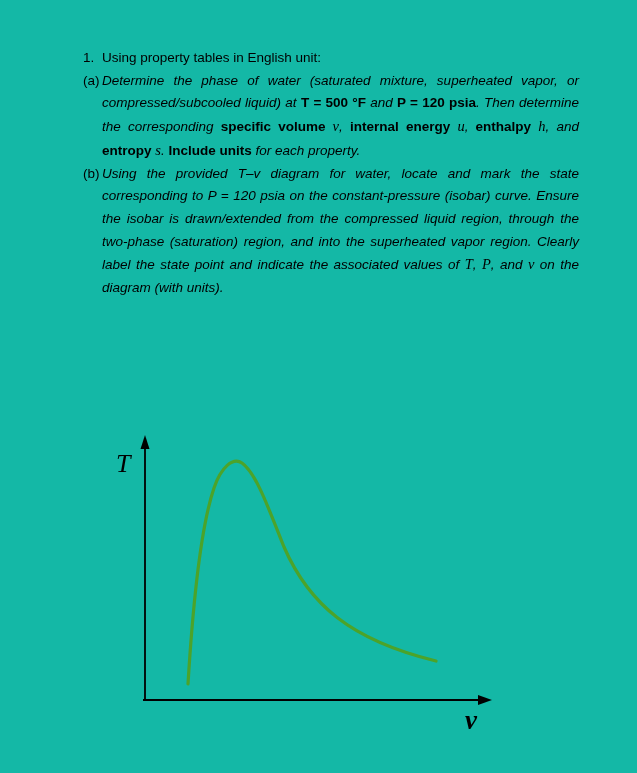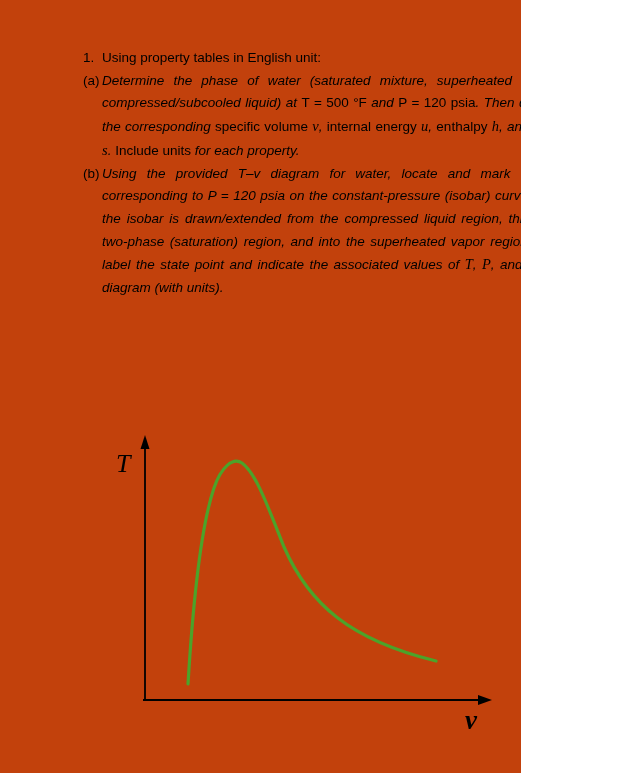--- a/index.html
+++ b/index.html
@@ -2,23 +2,23 @@
 <html><head>
 <meta charset="utf-8">
 <style>
   html, body {
     margin: 0;
     padding: 0;
     background: #ffffff;
   }
   .doc {
     position: relative;
-    width: 521px;
+    width: 637px;
     height: 773px;
-    background: #c2410c;
+    background: #14b8a6;
     font-family: "Liberation Sans", sans-serif;
     font-size: 13.5px;
     line-height: 22.7px;
     color: #000000;
     overflow: hidden;
   }
   .text-block {
     position: absolute;
     left: 83px;
     top: 47px;
@@ -28,21 +28,21 @@
     padding-left: 19px;
     text-indent: -19px;
     text-align: justify;
   }
   .marker {
     display: inline-block;
     width: 19px;
     text-indent: 0;
   }
   .seg-regular { font-weight: normal; font-style: italic; }
-  .seg-bold { font-weight: normal; }
+  .seg-bold { font-weight: bold; }
   .seg-math {
     font-family: "Liberation Serif", serif;
     font-style: italic;
     font-size: 14.5px;
   }
   .tv-diagram {
     position: absolute;
     left: 88px;
     top: 430px;
   }

